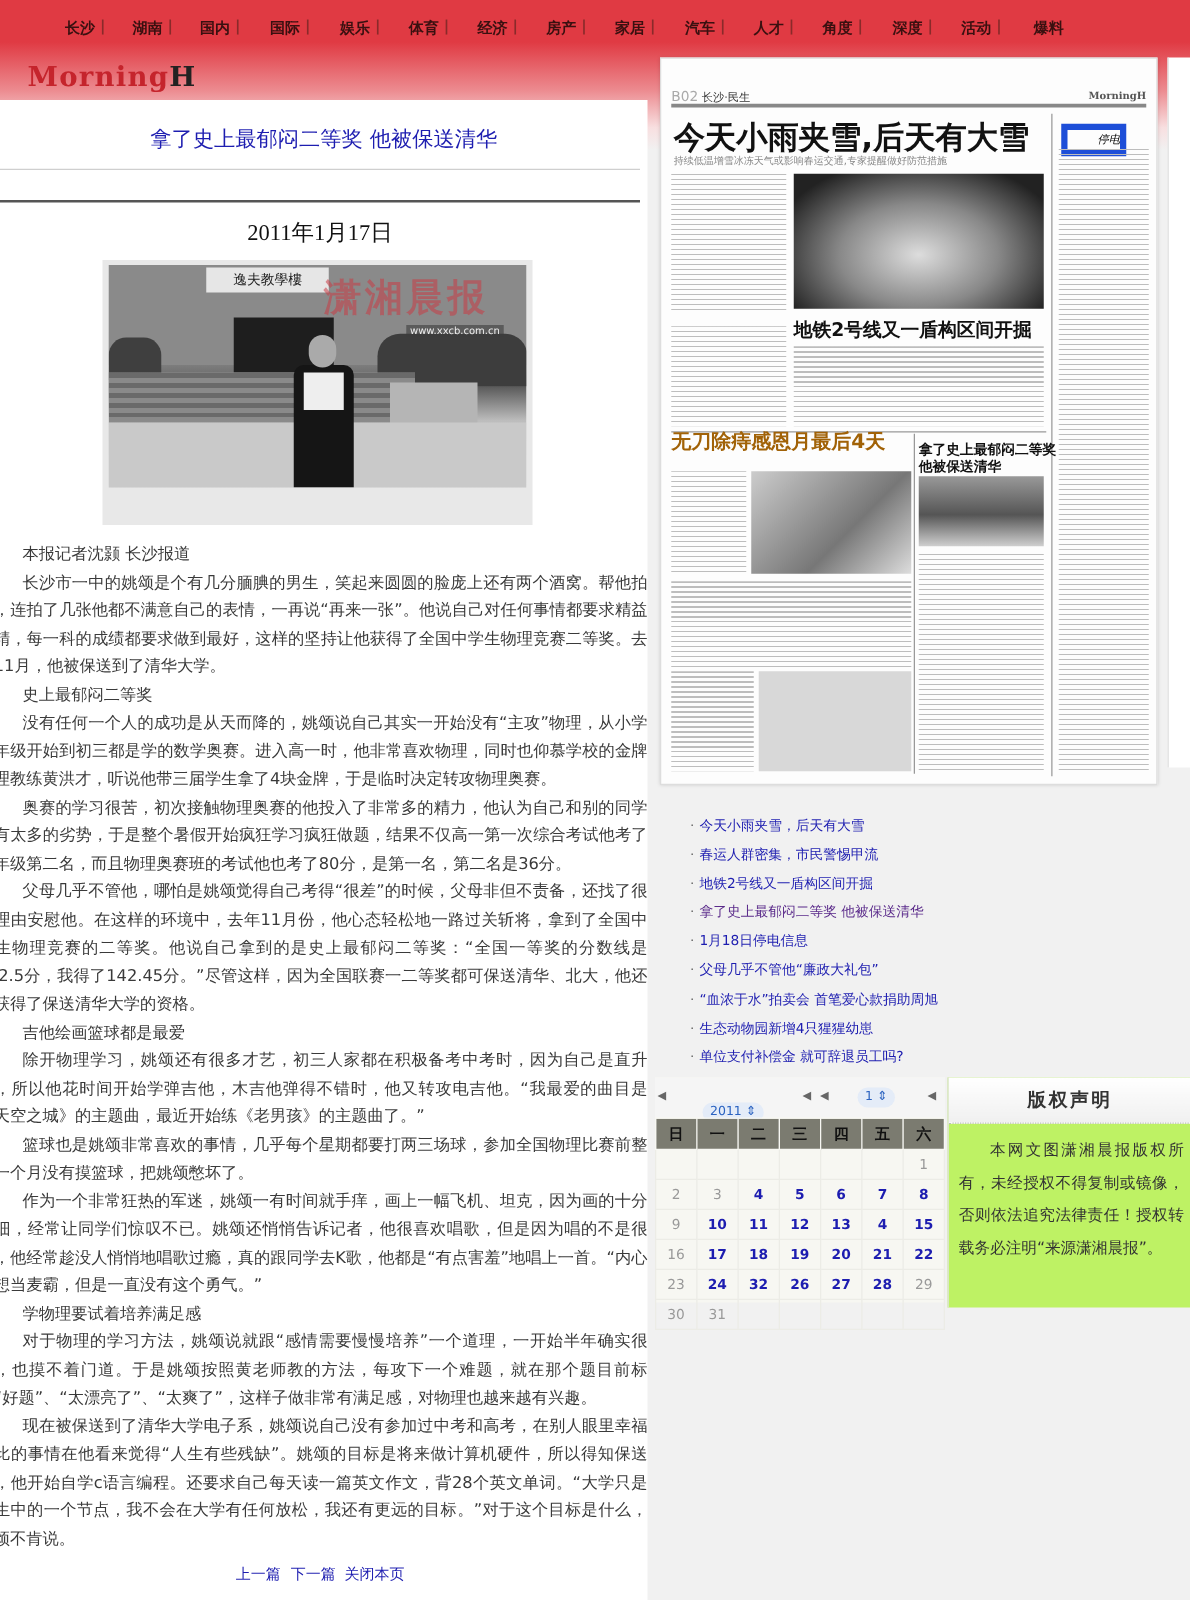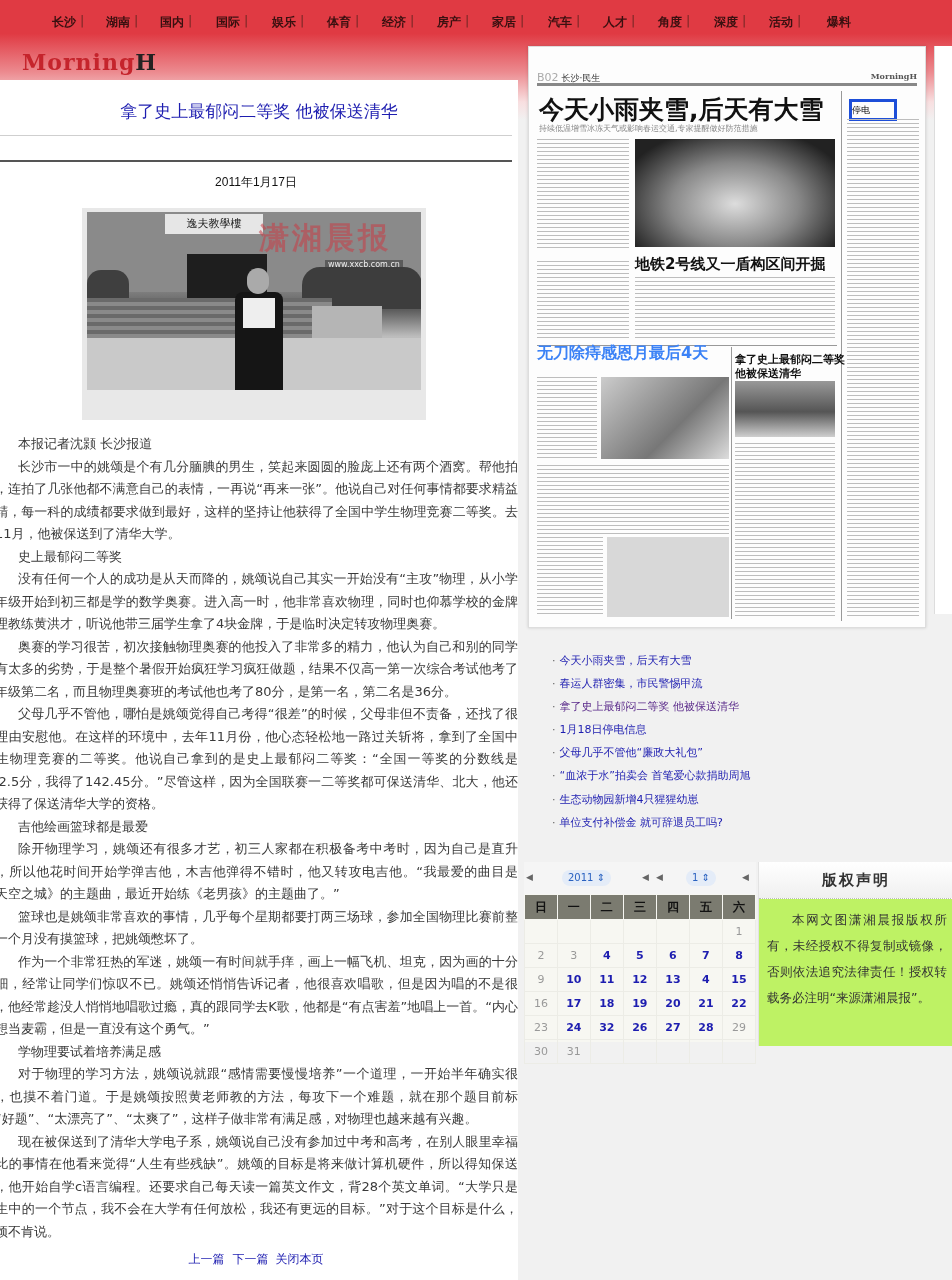--- a/index.html
+++ b/index.html
@@ -28,21 +28,21 @@
     position:absolute; left:0; top:80px; width:518px; height:1200px; background:#ffffff;
   }
   .art-title {
     position:absolute; left:0; top:20px; width:518px; text-align:center;
     font-size:17px; color:#1d1db0;
   }
   .rule-thin { position:absolute; left:0; top:55px; width:512px; height:1px; background:#cfcfcf; }
   .rule-thick { position:absolute; left:0; top:80px; width:512px; height:2px; background:#555; }
   .art-date {
     position:absolute; left:0; top:94px; width:512px; text-align:center;
-    font-family:Liberation Sans, sans-serif; font-size:12px; color:#111;
+    font-family:Liberation Serif, serif; font-size:18px; color:#111;
   }
   .photo-frame {
     position:absolute; left:82px; top:128px; width:344px; height:212px; background:#e8e8e8;
   }
   .photo {
     position:absolute; left:5px; top:4px; width:334px; height:178px; overflow:hidden;
     background:linear-gradient(to bottom, #9a9a9a 0%, #7d7d7d 45%, #5c5c5c 55%, #bdbdbd 70%, #cfcfcf 100%);
   }
   .photo .bldg { position:absolute; left:0; top:0; width:334px; height:80px; background:#8a8a8a; }
   .photo .sign { position:absolute; left:78px; top:2px; width:98px; height:20px; background:#e6e6e6; font-size:11px; color:#222; text-align:center; line-height:20px; font-family:"DejaVu Serif", serif; }
@@ -79,26 +79,26 @@
   .paper .hdr .pg { color:#aaa; font-size:11px; }
   .paper .hdr .mh { position:absolute; right:0; top:0; font-family:"DejaVu Serif", serif; font-size:8px; font-weight:bold; color:#555; }
   .paper .h1 { position:absolute; left:10px; top:46px; font-size:25px; font-weight:bold; color:#111; letter-spacing:0px; }
   .paper .sub { position:absolute; left:10px; top:76px; font-size:8px; color:#888; }
   .paper .img1 { position:absolute; left:106px; top:92px; width:200px; height:108px;
     background:radial-gradient(ellipse at 50% 60%, #ddd 0%, #888 45%, #222 85%); }
   .paper .h2 { position:absolute; left:106px; top:208px; font-size:15px; font-weight:bold; color:#111; }
   .paper .block { position:absolute; background:repeating-linear-gradient(to bottom, #bdbdbd 0, #bdbdbd 1px, transparent 1px, transparent 4px); }
   .paper .vline { position:absolute; width:1px; background:#999; }
   .paper .hline { position:absolute; height:1px; background:#999; }
-  .paper .ad { position:absolute; left:8px; top:296px; width:192px; height:20px; font-size:16px; font-weight:bold; color:#3b82f6; }
+  .paper .ad { position:absolute; left:8px; top:296px; width:192px; height:20px; font-size:16px; font-weight:bold; color:#a16207; }
   .paper .ad-img { position:absolute; left:72px; top:330px; width:128px; height:82px; background:linear-gradient(135deg,#ccc,#777 60%,#ddd); }
   .paper .h3 { position:absolute; left:206px; top:306px; font-size:11px; font-weight:bold; color:#111; line-height:14px; width:110px; }
   .paper .img3 { position:absolute; left:206px; top:334px; width:100px; height:56px; background:linear-gradient(to bottom,#999,#555 55%,#cfcfcf); }
   .paper .grey-box { position:absolute; left:78px; top:490px; width:122px; height:80px; background:#d8d8d8; }
-  .paper .side-badge { position:absolute; left:320px; top:52px; width:42px; height:16px; border:3px solid #1d4ed8; font-size:9px; text-align:left; line-height:16px; }
+  .paper .side-badge { position:absolute; left:320px; top:52px; width:42px; height:16px; border:5px solid #1d4ed8; font-size:9px; text-align:right; line-height:16px;font-style:italic; }
 
   .next-edge {
     position:absolute; left:934px; top:46px; width:18px; height:568px; background:#ffffff; border-left:1px solid #ddd;
   }
 
   .headlines { position:absolute; left:552px; top:652px; width:240px; }
   .headlines .hl { font-size:11px; color:#1d1db0; height:23.1px; line-height:18px; white-space:nowrap; cursor:pointer; }
   .headlines .hl .dot { color:#666; margin-right:4px; }
   .headlines .hl.visited { color:#5a2a8a; }
 
@@ -227,32 +227,33 @@
   <div class="vline" style="left:202px;top:300px;height:272px;"></div>
   <div class="h3">拿了史上最郁闷二等奖他被保送清华</div>
   <div class="img3"></div>
   <div class="block" style="left:206px;top:396px;width:100px;height:176px;"></div>
 </div>
 <div class="next-edge"></div>
 
 <div class="headlines" id="headlines">
     <div class="hl"><span class="dot">·</span><span>今天小雨夹雪，后天有大雪</span></div>
     <div class="hl"><span class="dot">·</span><span>春运人群密集，市民警惕甲流</span></div>
+    <div class="hl"><span class="dot">·</span><span>地铁2号线又一盾构区间开掘</span></div>
     <div class="hl visited"><span class="dot">·</span><span>拿了史上最郁闷二等奖 他被保送清华</span></div>
     <div class="hl"><span class="dot">·</span><span>1月18日停电信息</span></div>
     <div class="hl"><span class="dot">·</span><span>父母几乎不管他“廉政大礼包”</span></div>
     <div class="hl"><span class="dot">·</span><span>“血浓于水”拍卖会 首笔爱心款捐助周旭</span></div>
     <div class="hl"><span class="dot">·</span><span>生态动物园新增4只猩猩幼崽</span></div>
     <div class="hl"><span class="dot">·</span><span>单位支付补偿金 就可辞退员工吗?</span></div>
   </div>
 
 <div class="calendar">
   <div class="cal-nav">
     <span class="arr" style="left:2px;">◀</span>
-    <span class="sel" style="left:38px;"><span>2011</span> ⇕</span>
+    <span class="sel" style="left:38px;margin-top:12px;"><span>2011</span> ⇕</span>
     <span class="arr" style="left:118px;">◀</span>
     <span class="arr" style="left:132px;">◀</span>
     <span class="sel" style="left:162px;"><span>1</span> ⇕</span>
     <span class="arr" style="left:218px;">◀</span>
   </div>
   <table class="cal-grid">
     <thead>
         <tr id="cal-head">
           <th>日</th>
           <th>一</th>

